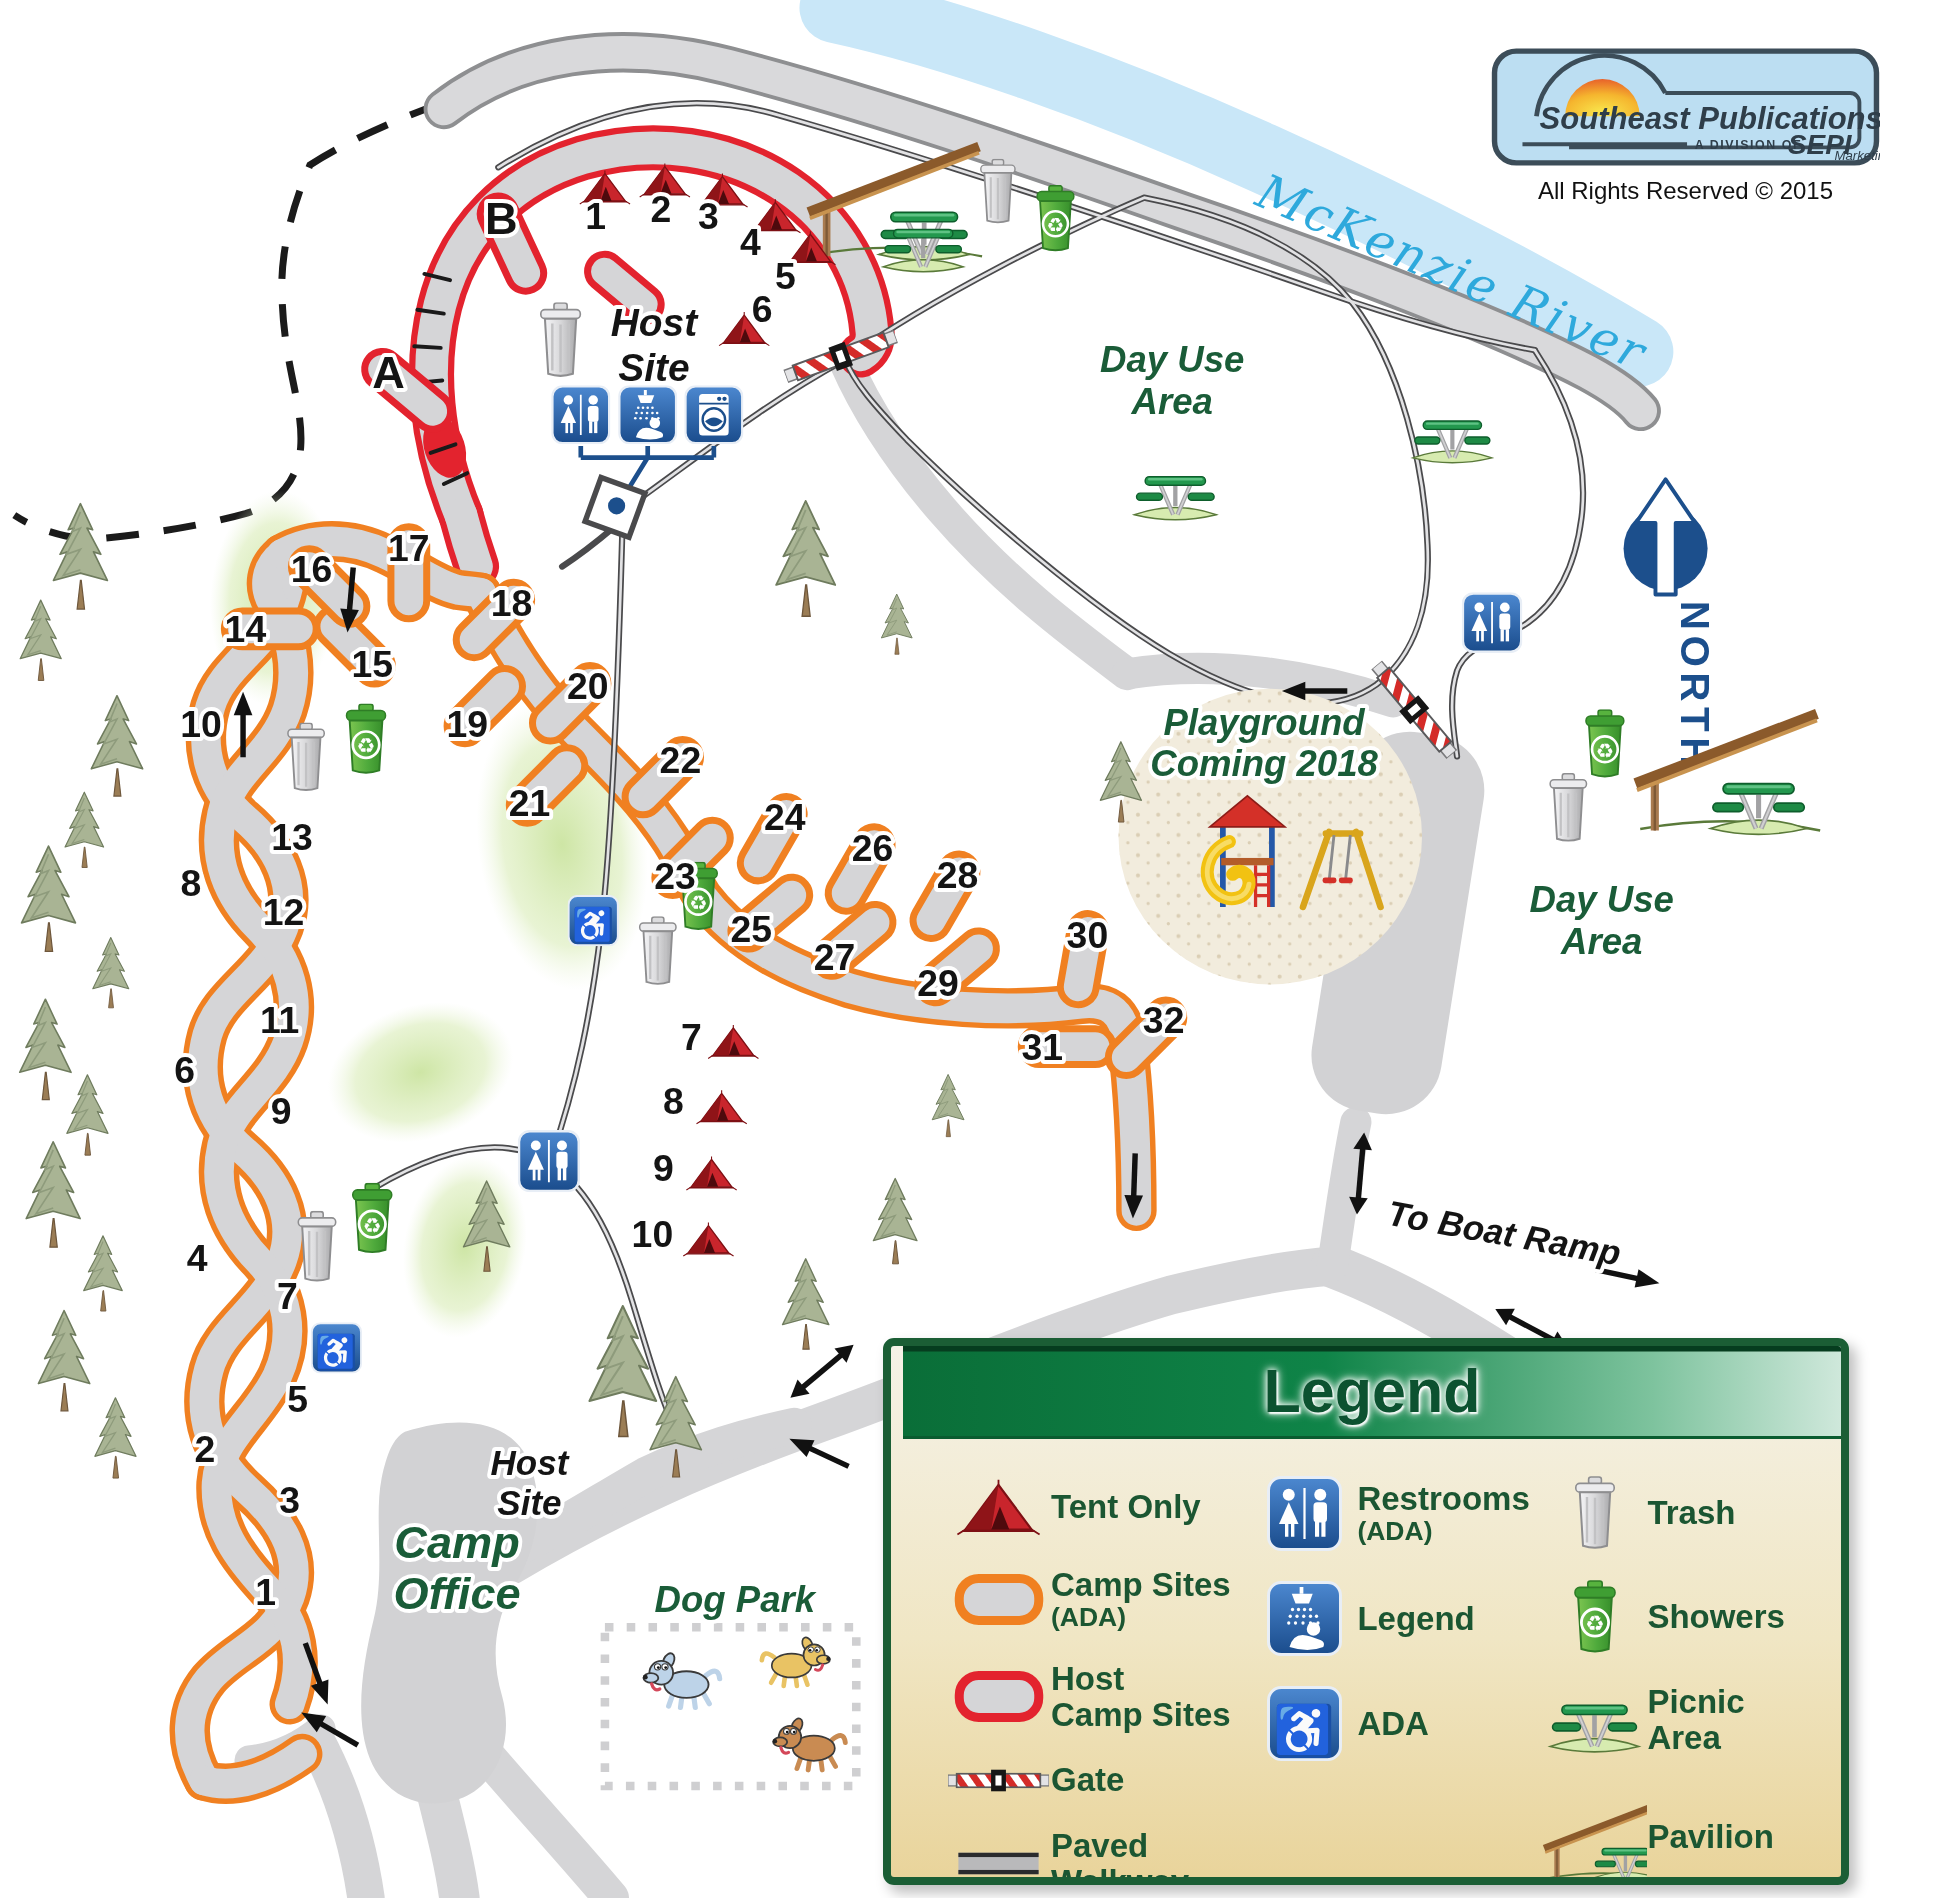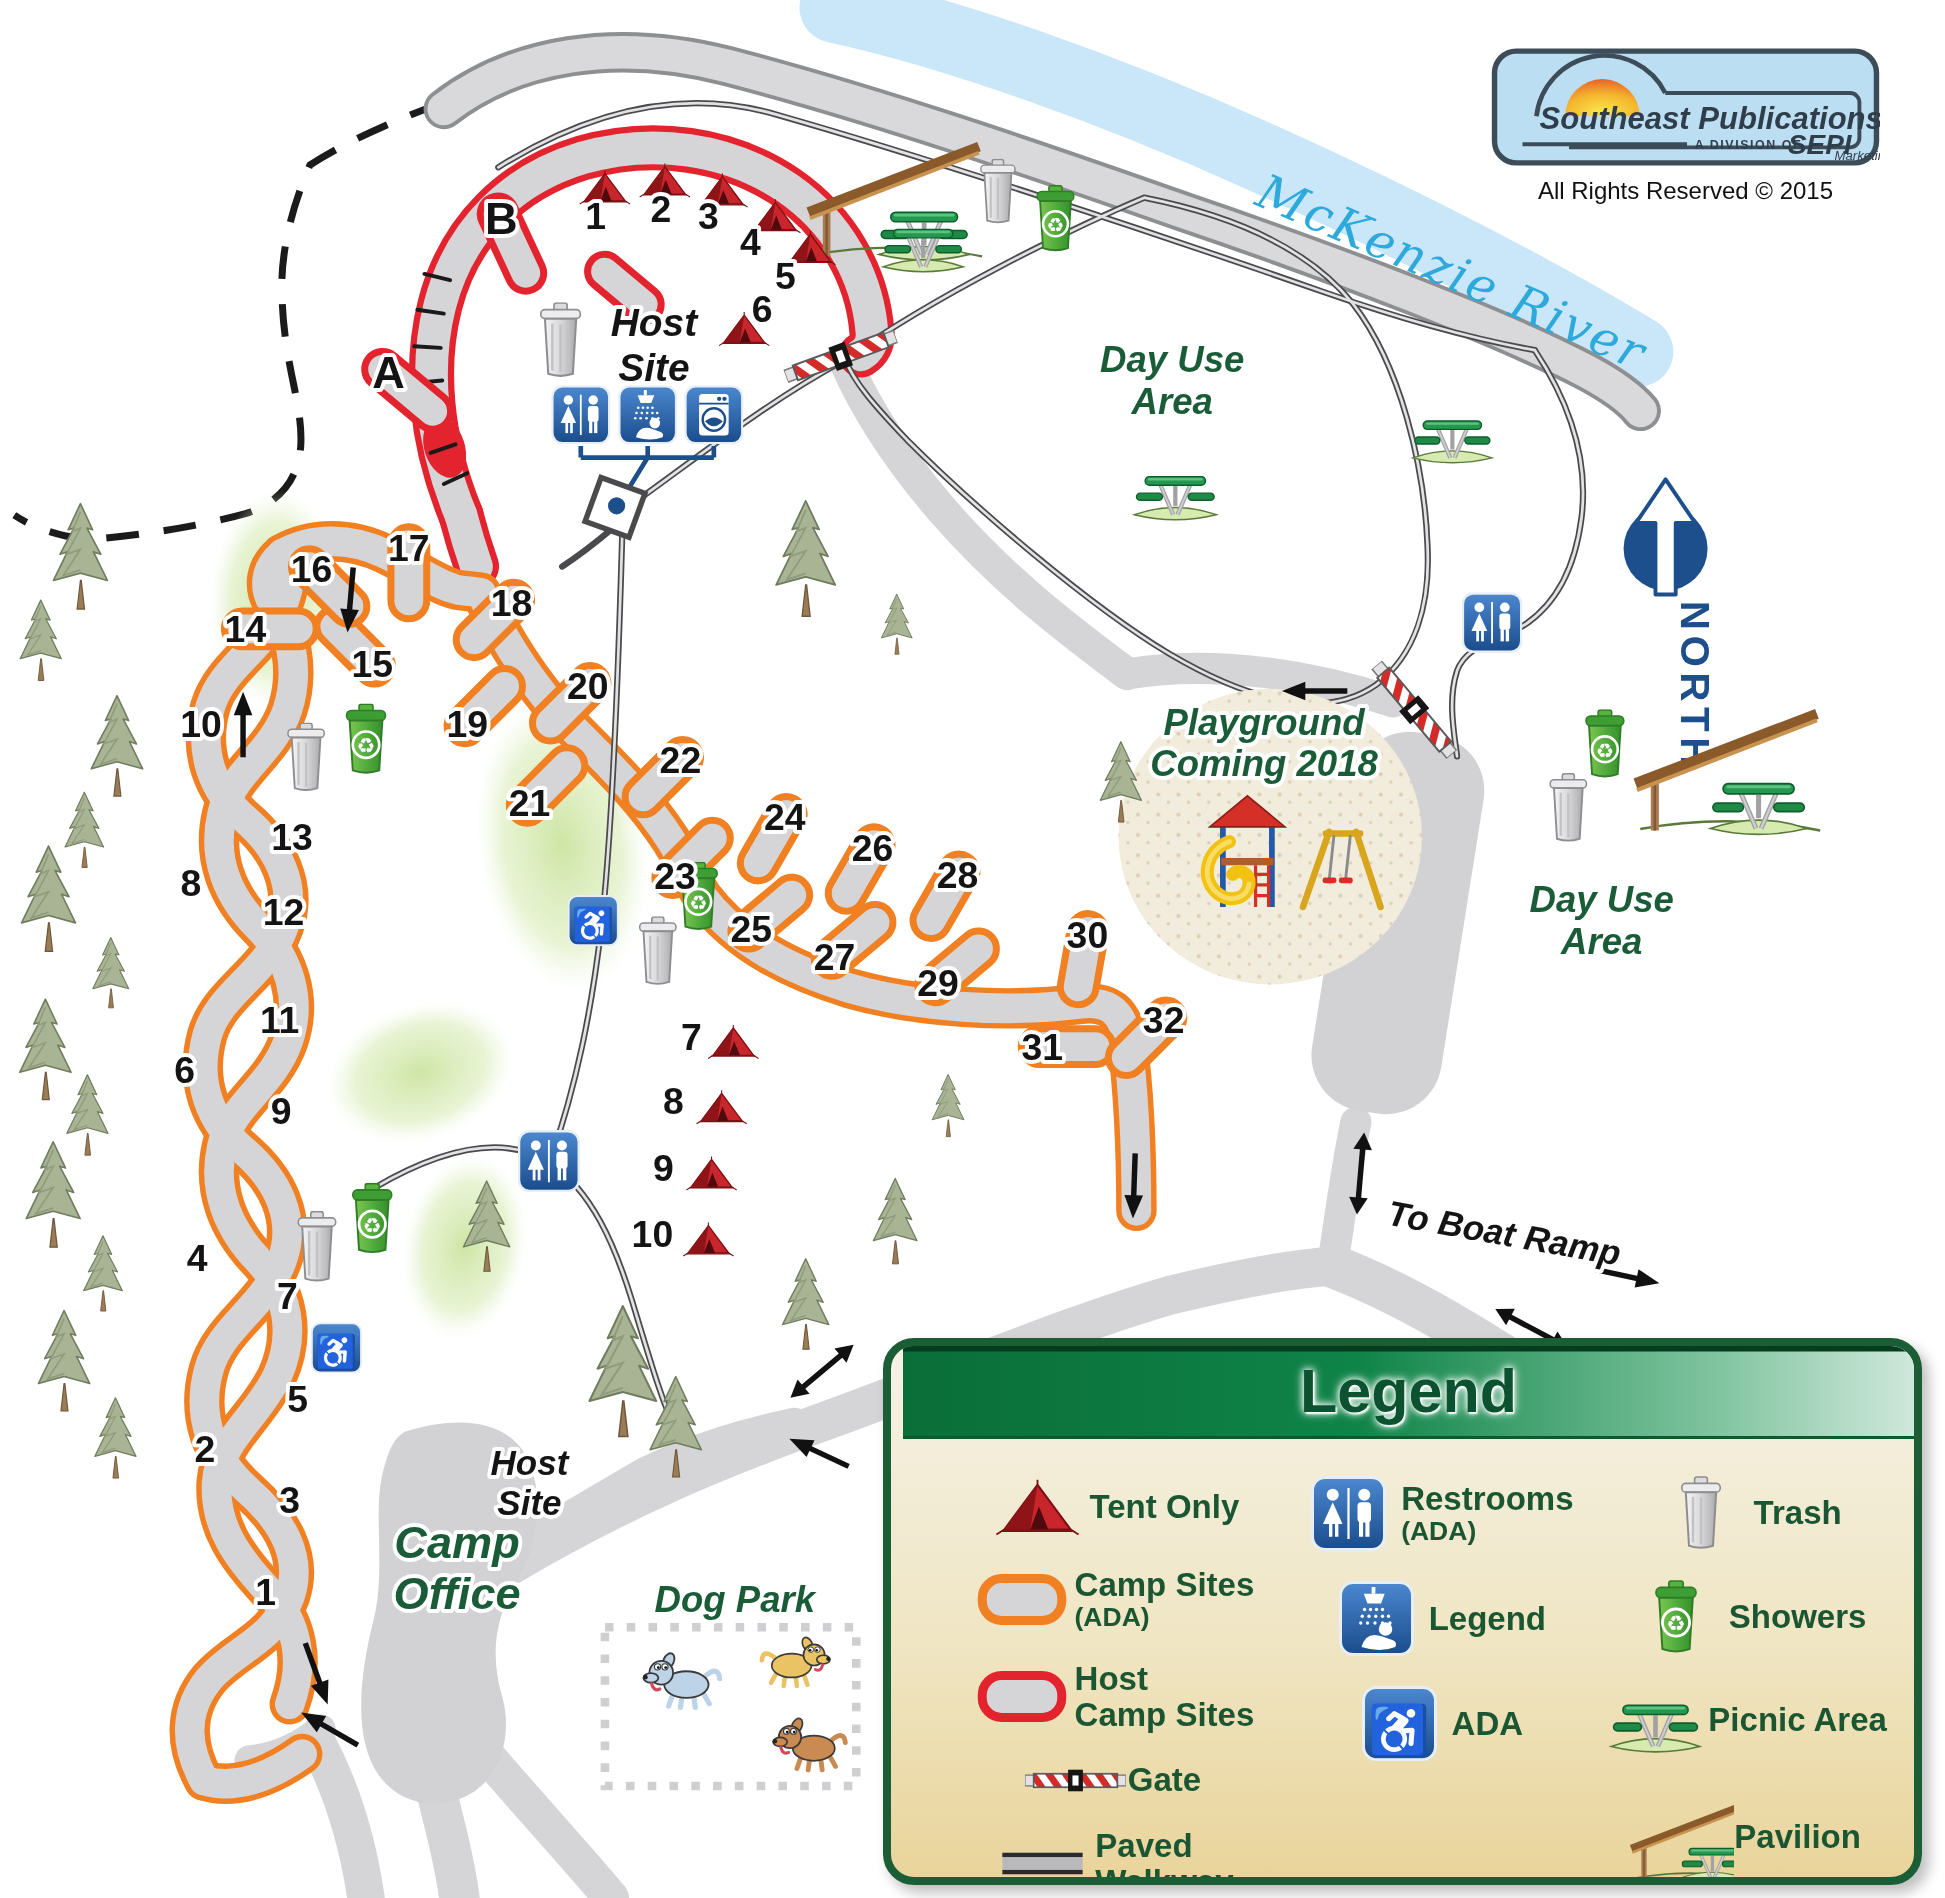--- a/index.html
+++ b/index.html
@@ -10,35 +10,35 @@
   .site-num.big{font-size:58px;}
   .ml{font-weight:bold;paint-order:stroke;stroke:#ffffff;stroke-width:10px;stroke-linejoin:round;}
   .ml.green,.ml.green-italic,.ml.green-big{fill:#1A5C38;font-style:italic;}
   .ml.black-italic{fill:#141414;font-style:italic;}
   .river-text{font-family:"DejaVu Serif",serif;font-style:italic;fill:#2EA9DC;}
   .north-text{font-weight:bold;fill:#1C4F8C;letter-spacing:7px;}
   
   .logo{position:absolute;left:1491px;top:48px;width:389px;}
   .logo .rights{text-align:center;font-size:24px;color:#111;margin-top:7.8px;font-family:"Liberation Sans",sans-serif;}
   
-  .legend{position:absolute;left:883px;top:1338px;width:1039px;height:547px;box-sizing:border-box;
-          border:8.6px solid #1B5E35;border-radius:31px;overflow:hidden;
+  .legend{position:absolute;left:883px;top:1338px;width:966px;height:547px;box-sizing:border-box;
+          border:8.6px solid #1B5E35;border-radius:11px;overflow:hidden;
           background:linear-gradient(#F5F2E7 0%,#F0E6C4 55%,#E9D49B 100%);
           box-shadow:6.2px 7.8px 12.5px rgba(0,0,0,.25);padding-left:12px;}
   .legend-header{height:90px;display:flex;align-items:center;justify-content:center;
           background:linear-gradient(90deg,#0A6E38 0%,#0F8448 45%,#7EC39E 80%,#CFE8DB 100%);
           border-bottom:3.9px solid #0A5C30;box-shadow:inset 0 5.4px 0 #063D1F;}
   .legend-title{font-size:61px;font-weight:bold;color:#0C5230;
           text-shadow:0 0 6.2px #fff,0 0 11px #fff,1.6px 1.6px 1.6px rgba(255,255,255,.9);}
   .legend-body{display:flex;padding:37px 15.6px 0 43px;}
   .legend-col{display:flex;flex-direction:column;}
   .legend-col.c1{width:354px;}
   .legend-col.c2{width:335px;}
   .legend-col.c3{width:327px;}
-  .legend-item{display:flex;align-items:center;margin-bottom:30px;justify-content:center;}
+  .legend-item{display:flex;align-items:center;margin-bottom:30px;}
   .legend-icon{width:105px;flex:0 0 105px;display:flex;justify-content:center;align-items:center;}
   .legend-text{font-size:33px;font-weight:bold;color:#1B5632;line-height:1.08;}
   .legend-text .sub{font-size:26.5px;}
 </style>
 </head>
 <body>
 
 <div id="page">
 
 <svg id="map" width="1946" height="1898" viewBox="0 0 2500 2439">

